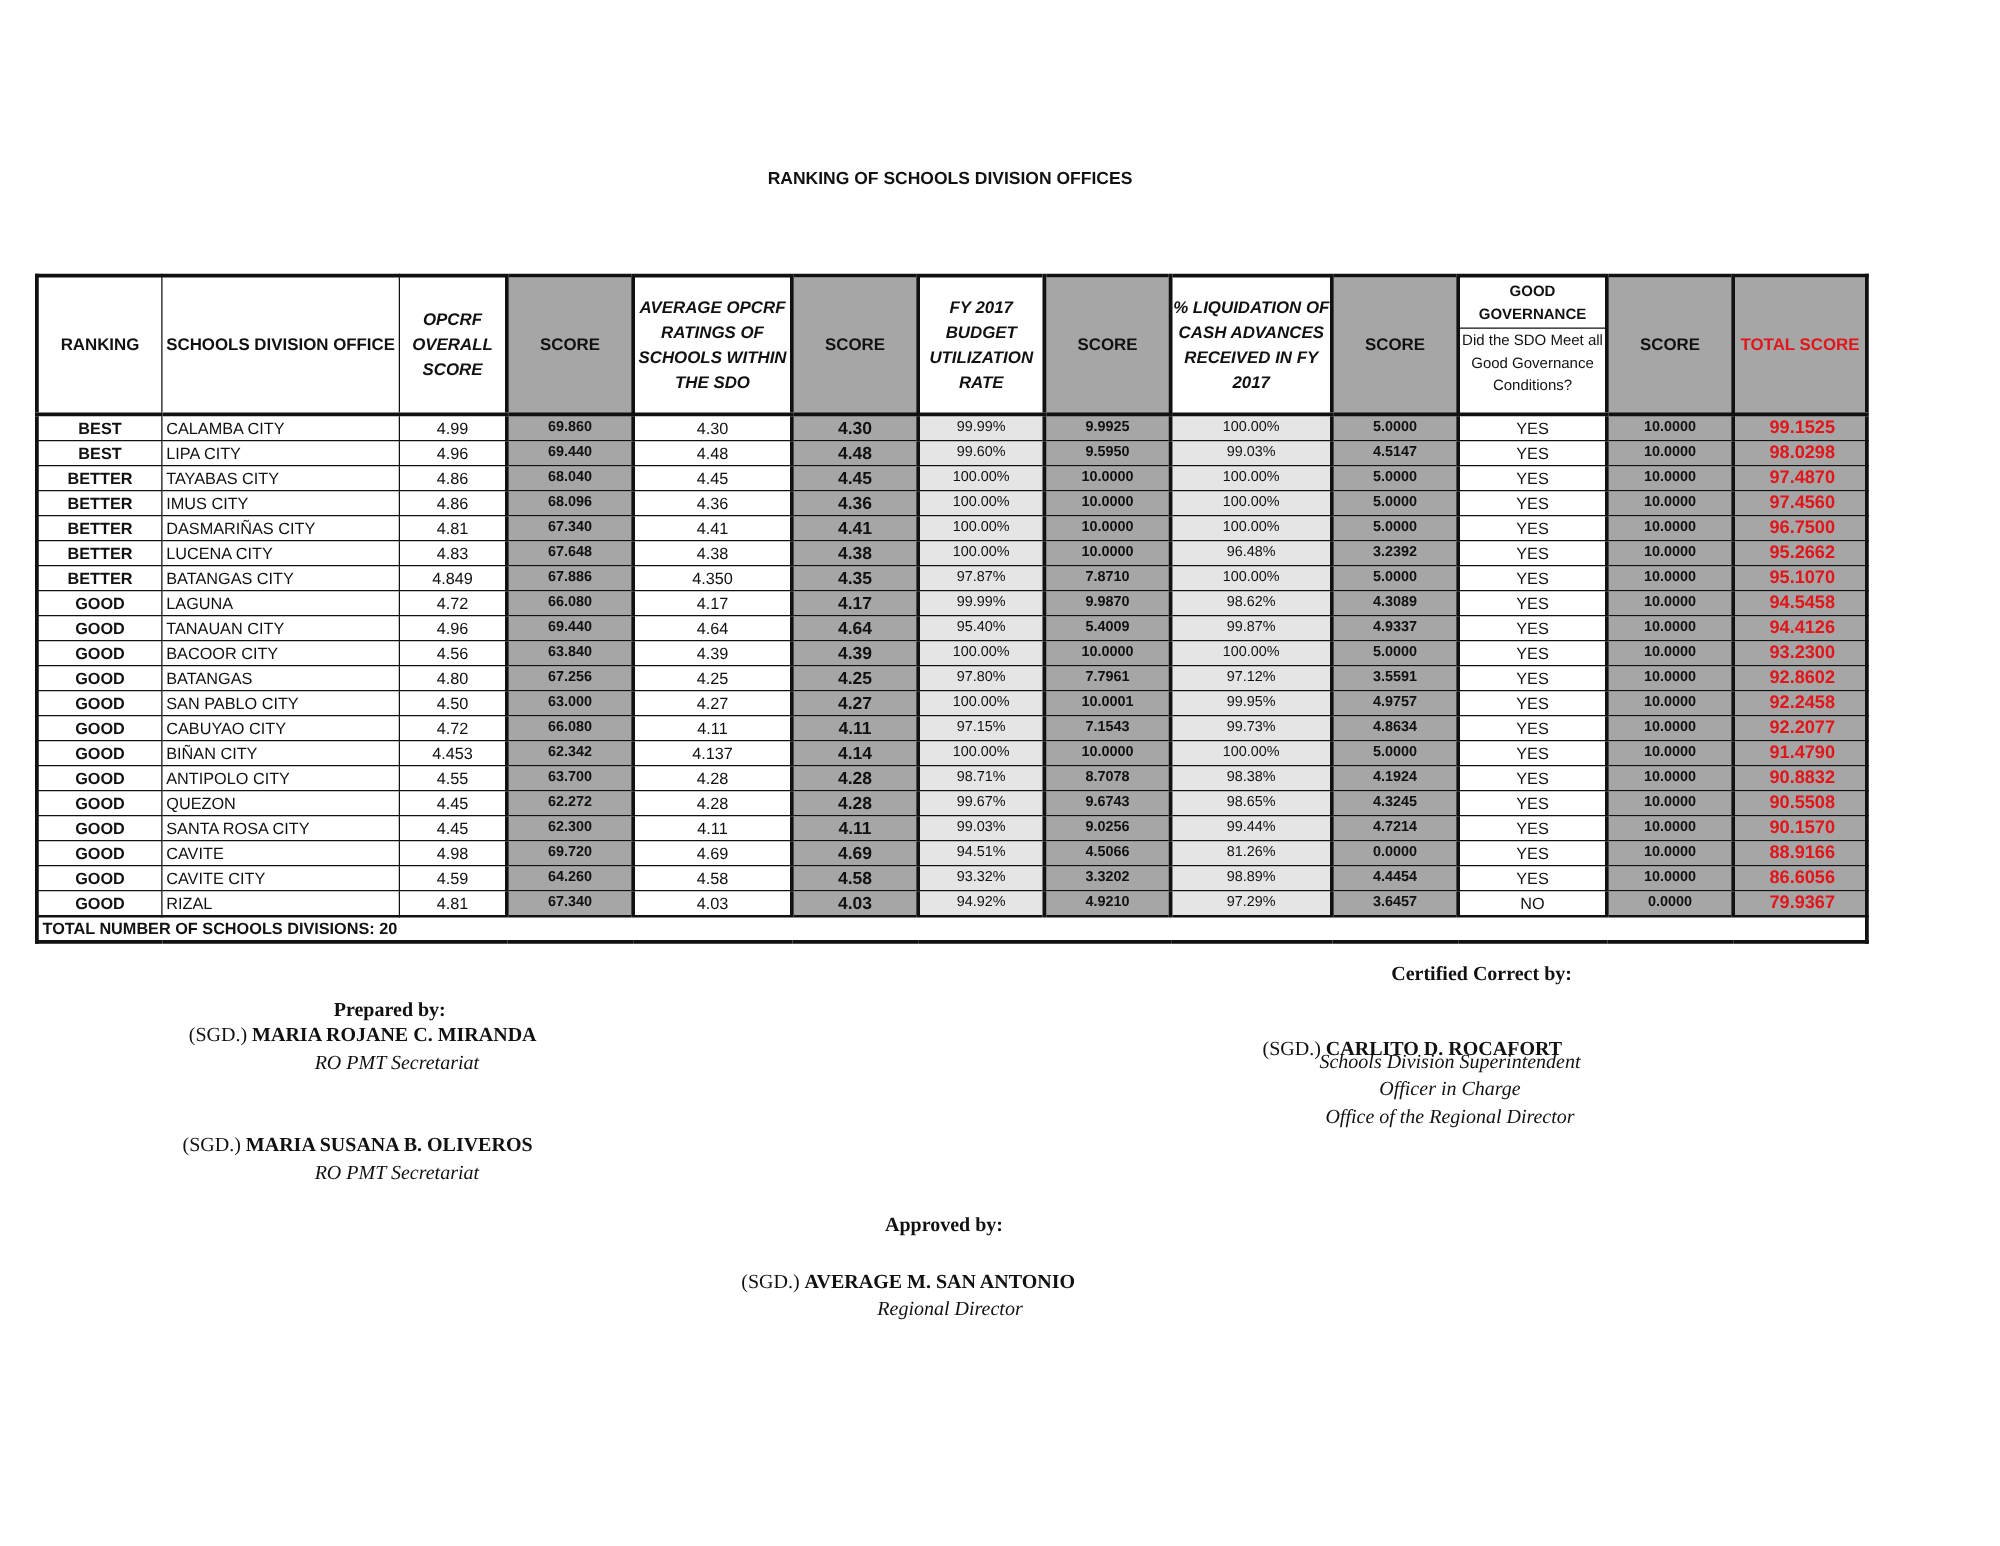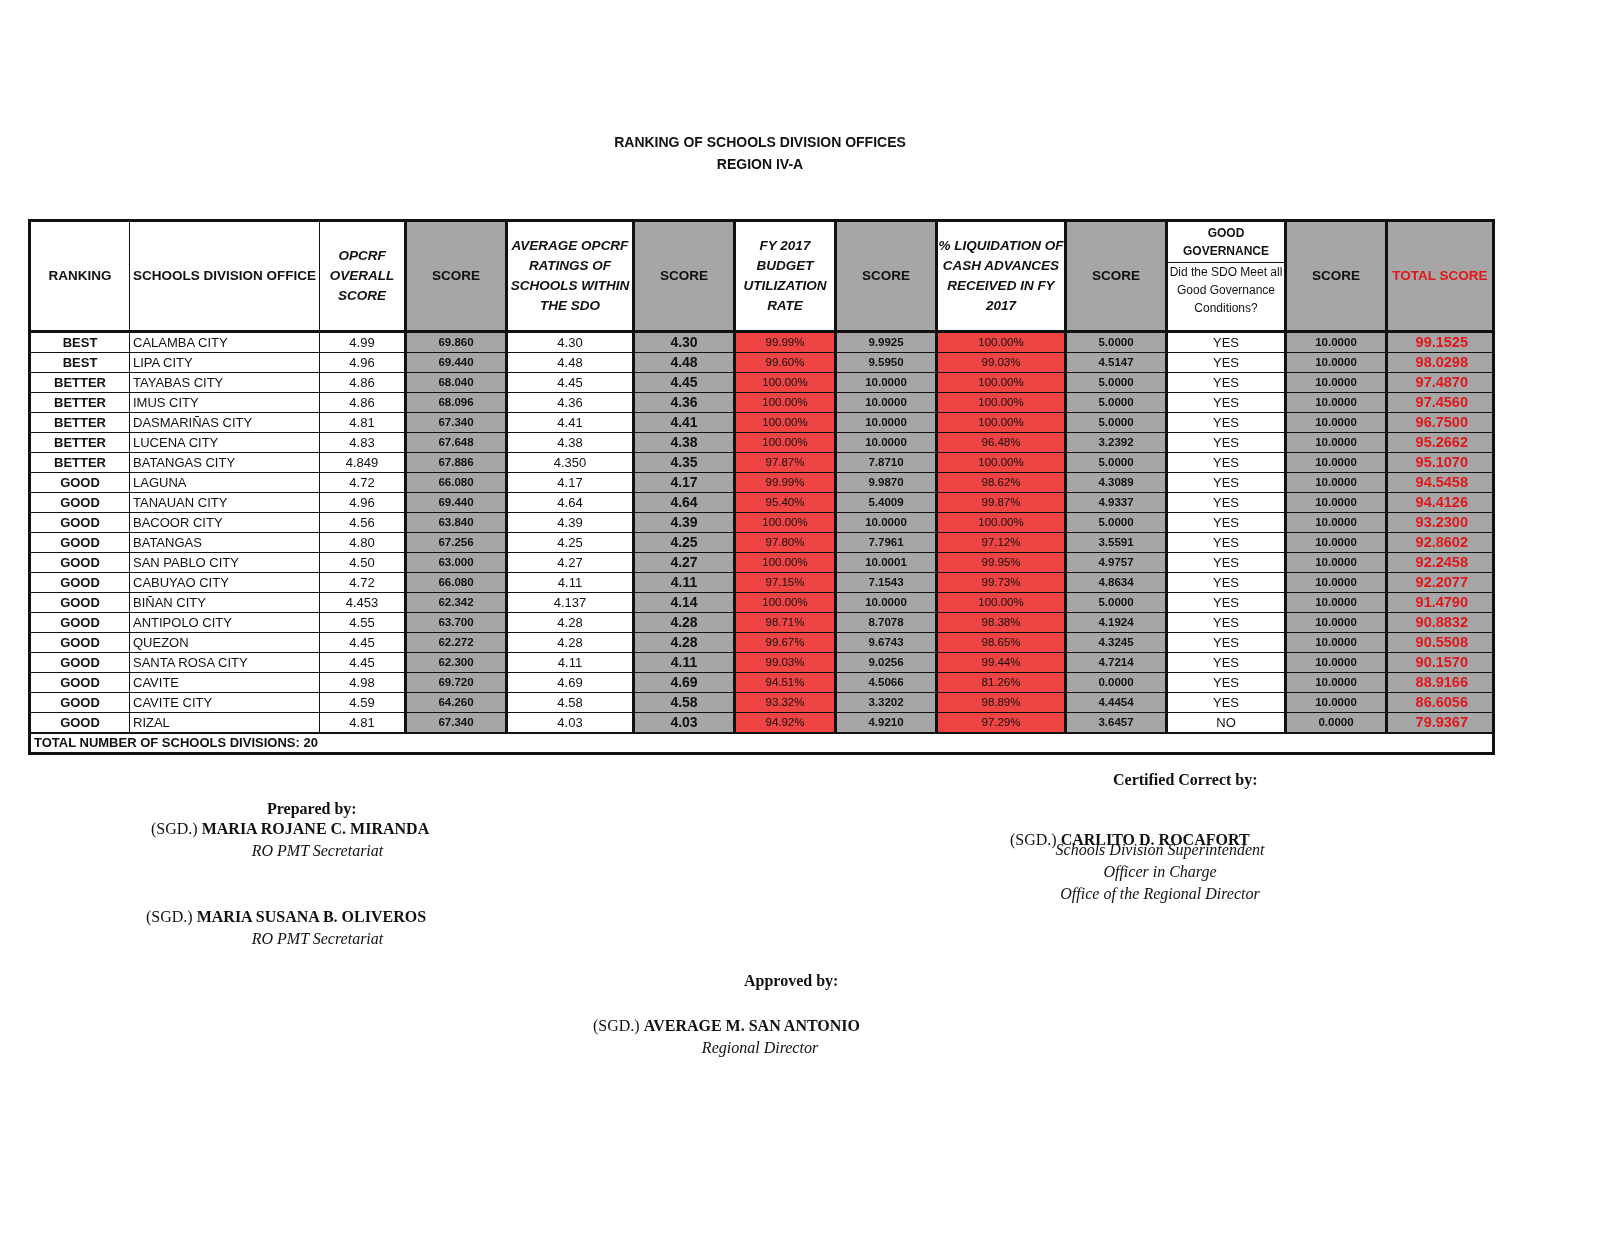--- a/index.html
+++ b/index.html
@@ -3,21 +3,21 @@
 <meta charset="utf-8">
 <style>
   html, body { margin: 0; padding: 0; background: #ffffff; }
   body { width: 1600px; height: 1237px; position: relative; font-family: "Liberation Sans", sans-serif; color: #111; }
   .title-block { position: absolute; top: 131px; left: 0; width: 1520px; text-align: center; font-weight: bold; font-size: 14px; line-height: 22px; }
   table.rank { position: absolute; left: 28px; top: 219px; border-collapse: collapse; width: 1465px; border: 3px solid #111; table-layout: fixed; }
   table.rank th, table.rank td { border: 1px solid #111; padding: 0; text-align: center; font-size: 13px; overflow: hidden; white-space: nowrap; }
   table.rank th { font-size: 13.5px; line-height: 20px; white-space: normal; font-weight: bold; }
   table.rank th.it { font-style: italic; }
   table.rank th.grey, table.rank td.grey { background: #a6a6a6; }
-  table.rank td.light { background: #ef4444; }
+  table.rank td.light { background: #e5e5e5; }
   table.rank th.thick-l, table.rank td.thick-l { border-left: 3px solid #111; }
   table.rank th.thick-r, table.rank td.thick-r { border-right: 3px solid #111; }
   table.rank tr.hdr th { height: 108px; border-bottom: 3px solid #111; }
   table.rank tr.data td { height: 19px; line-height: 19px; }
   td.rank-cell { font-weight: bold; }
   td.name-cell { text-align: left !important; padding-left: 3px !important; }
   td.score-b { font-weight: bold; font-size: 11.5px !important; }
   td.score-c { font-weight: bold; font-size: 14px !important; }
   td.total { color: #e0161b; font-weight: bold; font-size: 14.5px !important; text-align: right !important; padding-right: 24px !important; }
   th.total-h { color: #e0161b; }
@@ -29,21 +29,20 @@
   .sig { position: absolute; font-family: "Liberation Serif", serif; font-size: 16px; }
   .sig .sgd { font-weight: normal; }
   .sig .nm { font-weight: bold; }
   .sig-role { position: absolute; font-family: "Liberation Serif", serif; font-style: italic; font-size: 16px; text-align: center; line-height: 22px; }
 </style>
 </head>
 <body>
 
 <div class="title-block">
   <div>RANKING OF SCHOOLS DIVISION OFFICES</div>
-  <div>REGION IV-A</div>
 </div>
 
 <table class="rank">
   <colgroup>
     <col style="width:100px">
       <col style="width:190px">
       <col style="width:86px">
       <col style="width:101px">
     <col style="width:127px">
       <col style="width:101px">
@@ -401,18 +400,18 @@
 <div class="sig" style="left:1010px; top:819px;margin-top:12px;">
   <span class="sgd">(SGD.)</span>
   <span class="nm">CARLITO D. ROCAFORT</span>
 </div>
 <div class="sig-role" style="left:1020px; top:839px; width:280px;">
   <div>Schools Division Superintendent</div>
   <div>Officer in Charge</div>
   <div>Office of the Regional Director</div>
 </div>
 
-<div class="sig-label" style="left:708px; top:972px;margin-left:36px;">Approved by:</div>
+<div class="sig-label" style="left:708px; top:972px;">Approved by:</div>
 <div class="sig" style="left:593px; top:1017px;">
   <span class="sgd">(SGD.)</span>
   <span class="nm">AVERAGE M. SAN ANTONIO</span>
 </div>
 <div class="sig-role" style="left:640px; top:1037px; width:240px;">Regional Director</div>
 
 </body></html>

